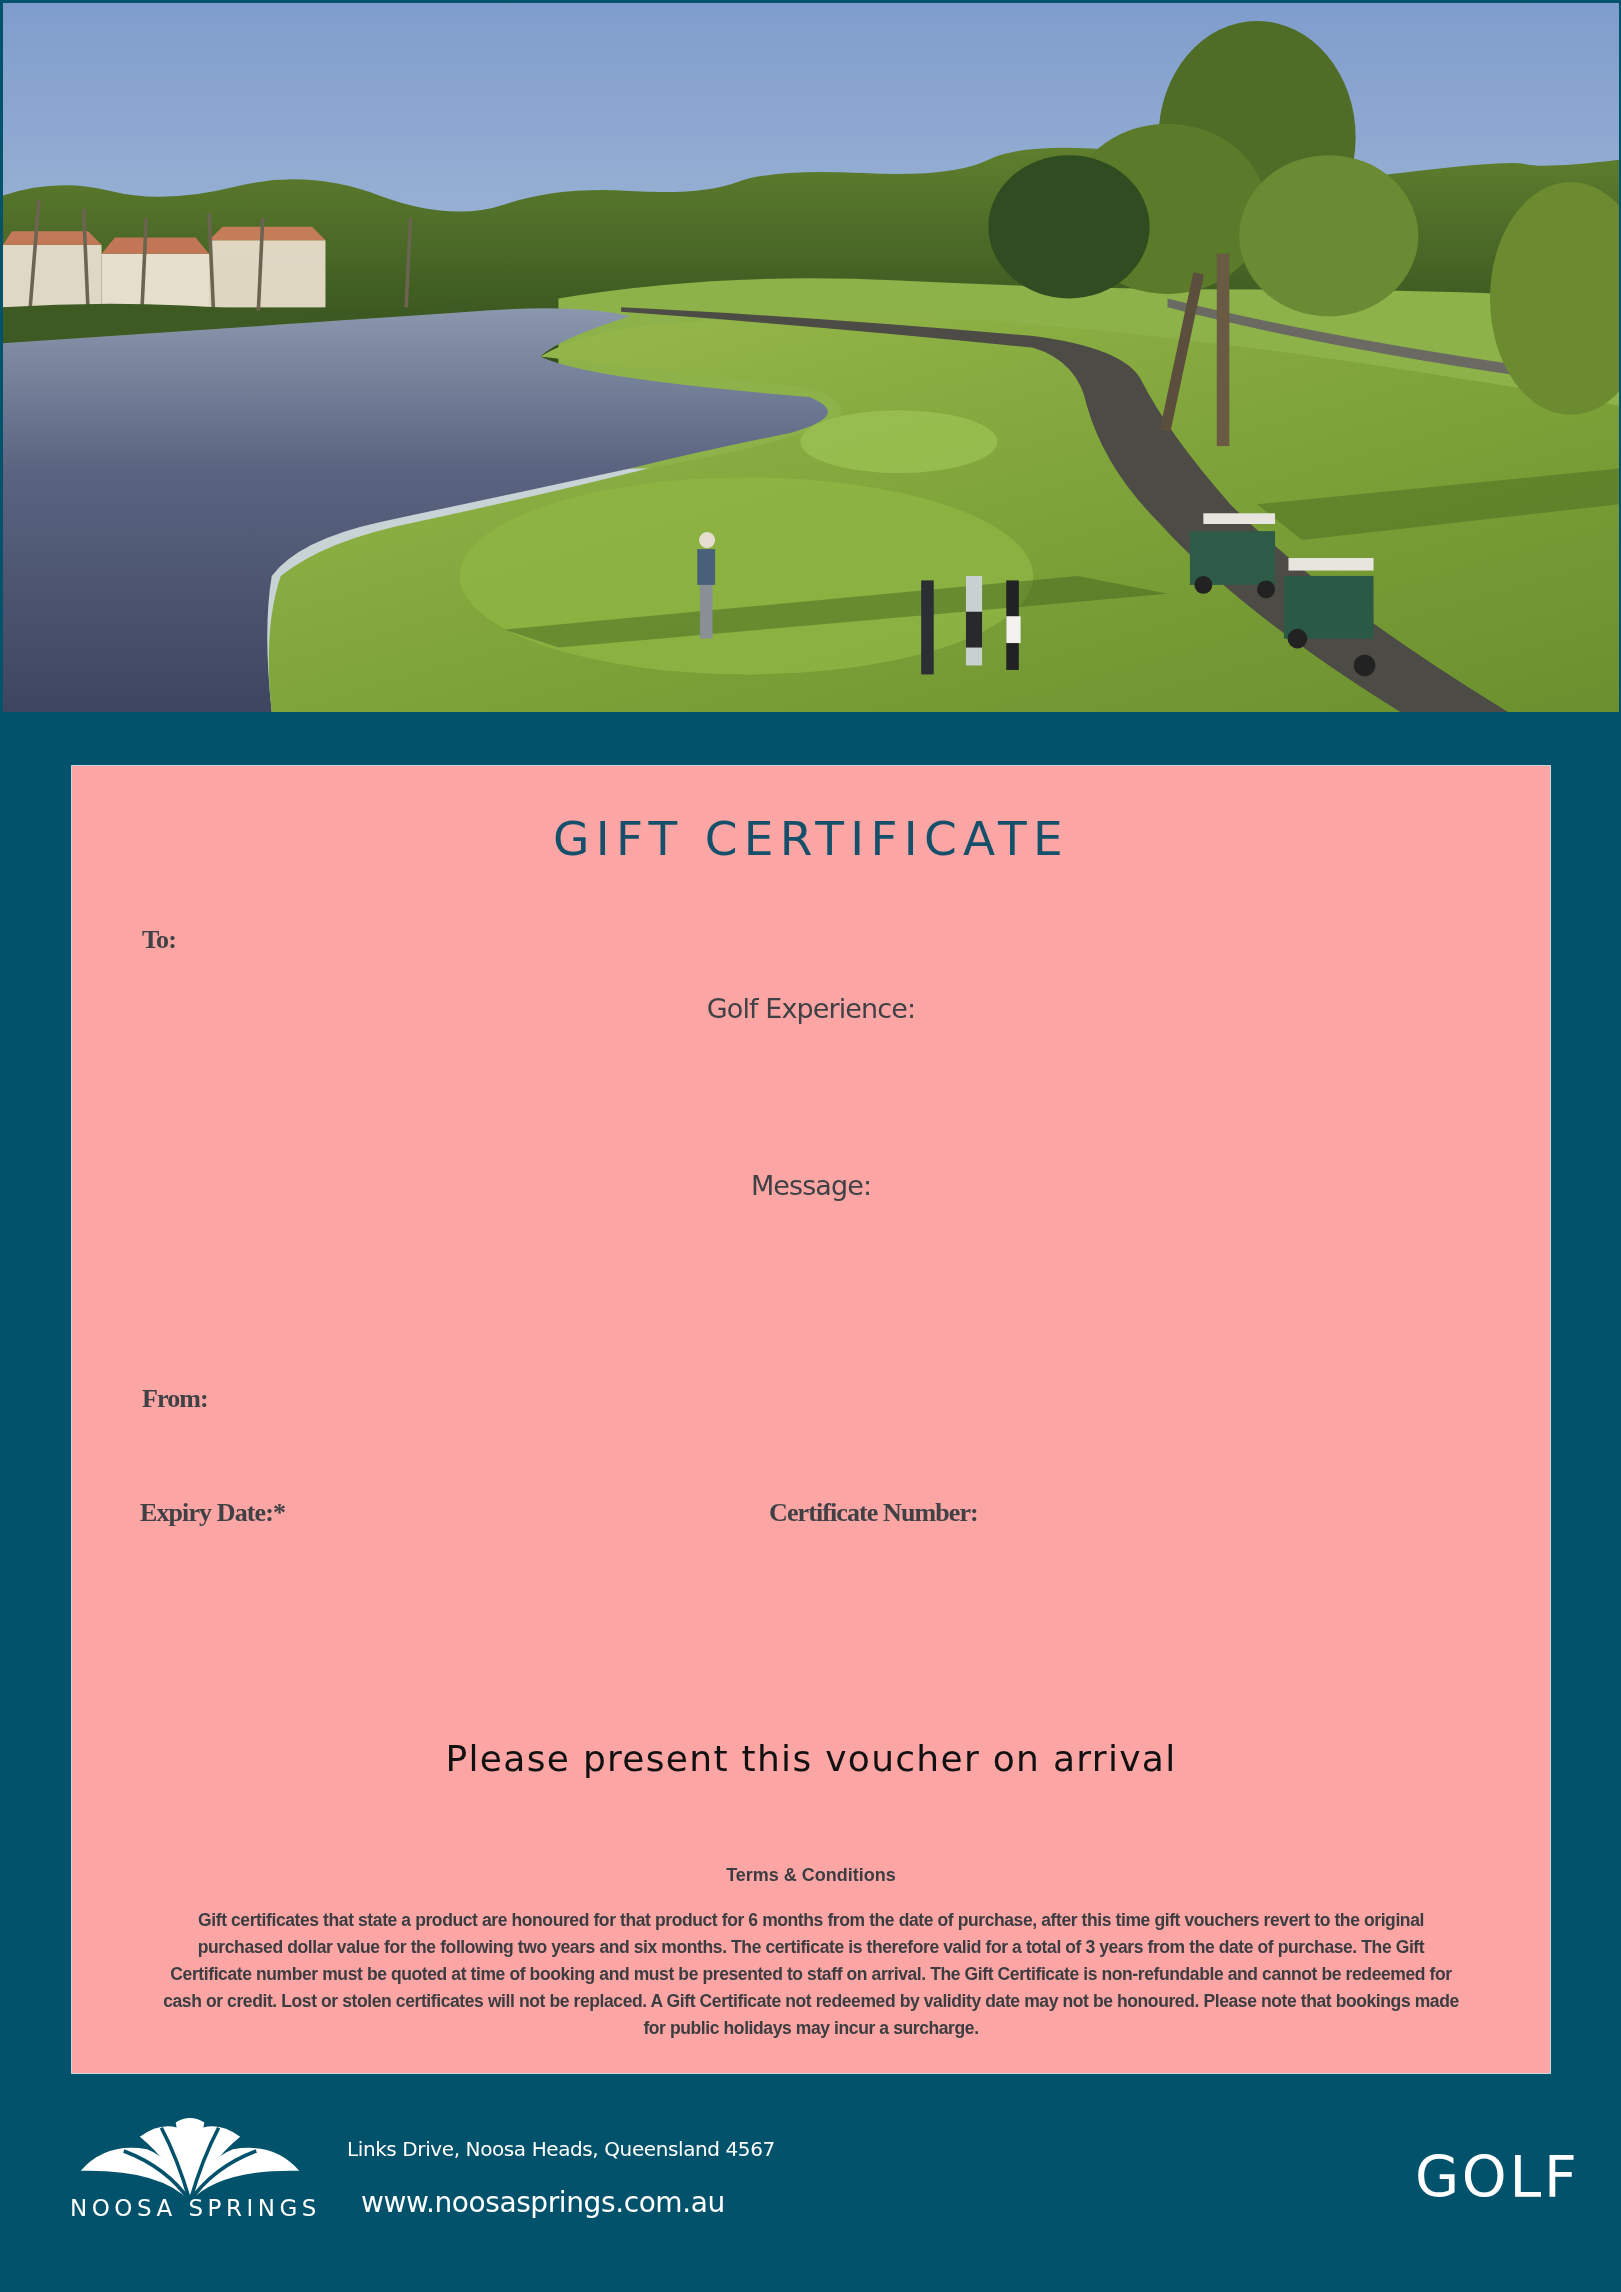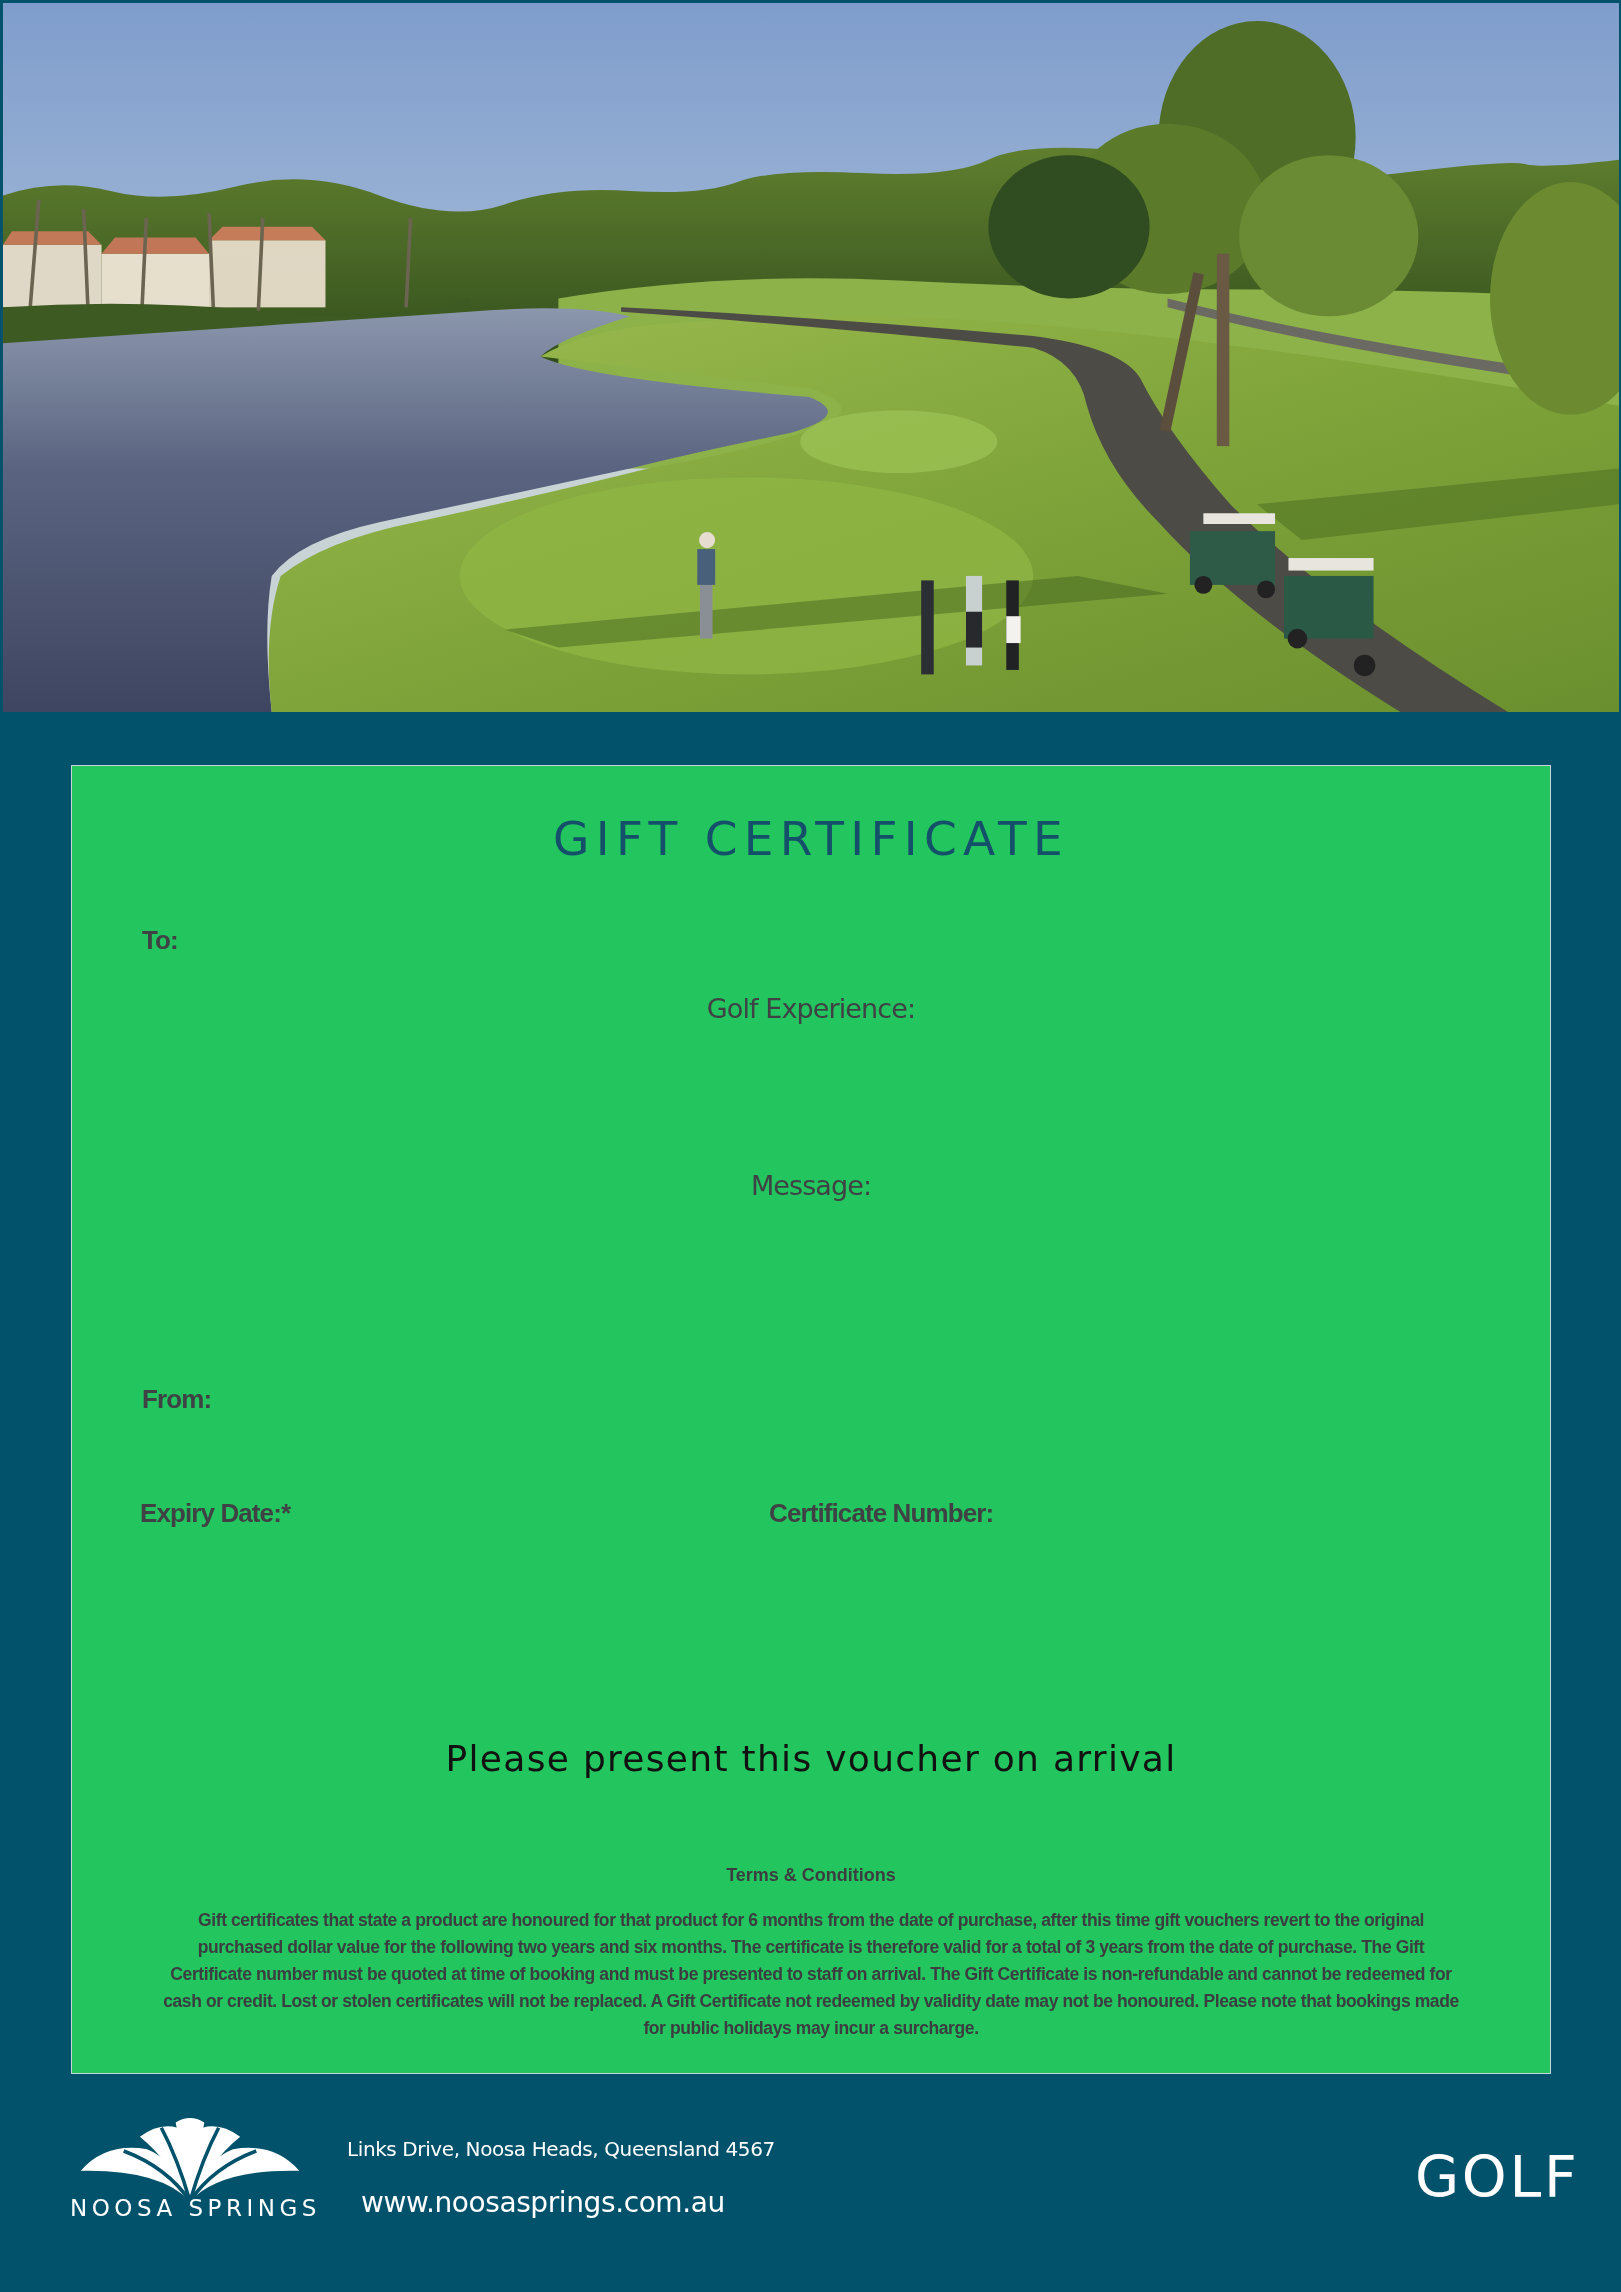--- a/index.html
+++ b/index.html
@@ -17,35 +17,35 @@
       overflow: hidden;
       background: linear-gradient(180deg, #7f9dcc 0%, #9fb6d6 40%, #c2d0db 58%, #c8d3d6 64%);
     }
     .hero svg { position: absolute; left: 0; top: 0; width: 100%; height: 100%; }
 
     
     .panel {
       position: absolute;
       left: 72px; top: 766px;
       width: 1478px; height: 1307px;
-      background: #22c55e;
+      background: #fca5a5;
       box-shadow: 0 0 0 0.9px #dfe4e8;
     }
     .title {
       position: absolute; left: 0; right: 0; top: 45px;
       text-align: center;
       font-family: "DejaVu Sans", sans-serif;
       font-size: 47px;
       letter-spacing: 6.3px;
       color: #14506a;
       font-weight: normal;
     }
     .lbl-bold {
       position: absolute;
-      font-family: Liberation Sans, sans-serif;
+      font-family: Liberation Serif, serif;
       font-weight: bold;
       font-size: 26px;
       color: #3f4144;
       letter-spacing: -0.9px;
     }
     .lbl-reg {
       position: absolute;
       font-family: "DejaVu Sans", sans-serif;
       font-size: 27px;
       color: #3f4144;

